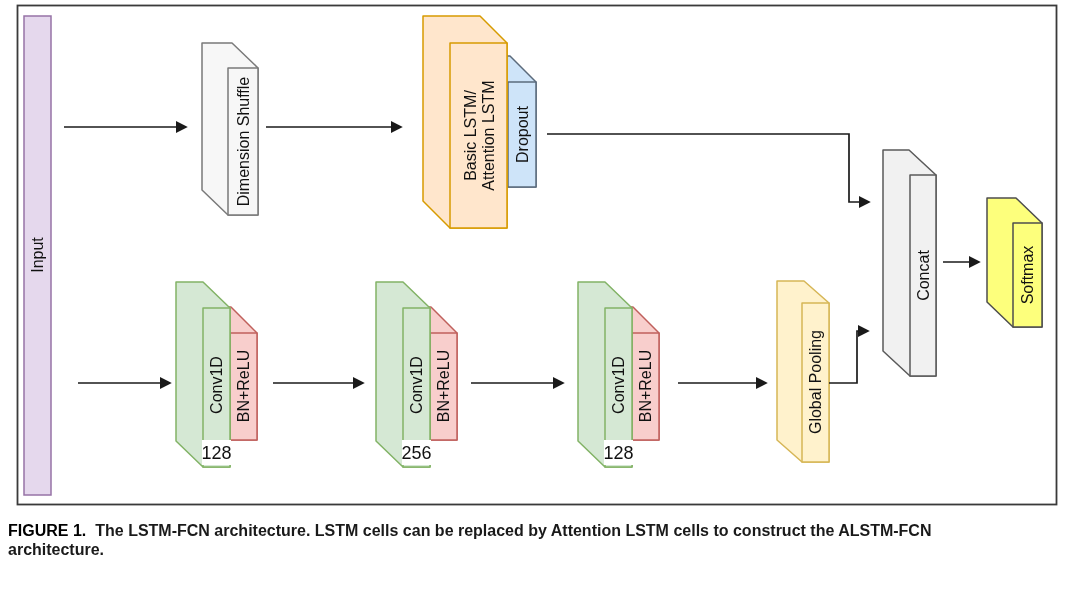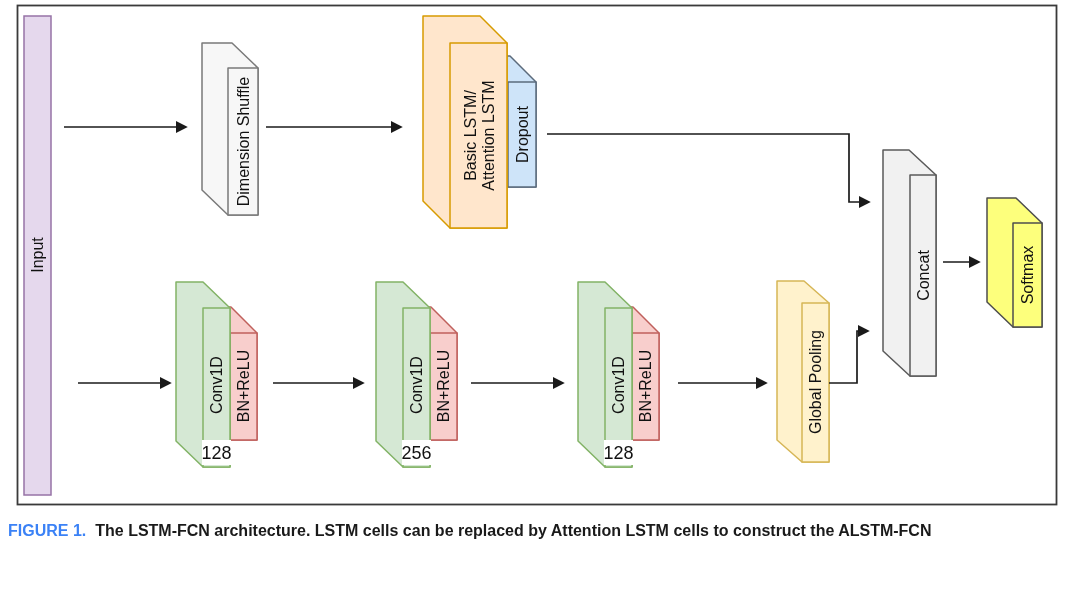--- a/index.html
+++ b/index.html
@@ -118,16 +118,17 @@
       <path d="M273,383 H363" marker-end="url(#ah)"></path>
       <path d="M471,383 H563" marker-end="url(#ah)"></path>
       <path d="M678,383 H766" marker-end="url(#ah)"></path>
       <path d="M547,134 H849 V202 H869" marker-end="url(#ah)"></path>
       <path d="M829,383 H857 V331 H868" marker-end="url(#ah)"></path>
       <path d="M943,262 H979" marker-end="url(#ah)"></path>
     </g>
   </svg>
 
   <div class="caption">
-    <span class="line"><span class="fig-label" style="color:#3b82f6;margin-right:9px;">FIGURE 1.</span><span>The LSTM-FCN architecture. LSTM cells can be replaced by Attention LSTM cells to construct the ALSTM-FCN</span></span>
+    <span class="line"><span class="fig-label" style="color:#000000;margin-right:9px;">FIGURE 1.</span><span>The LSTM-FCN architecture. LSTM cells can be replaced by Attention LSTM cells to construct the ALSTM-FCN</span></span>
+    <span class="line">architecture.</span>
   </div>
 
 </div>
 
 </body></html>

